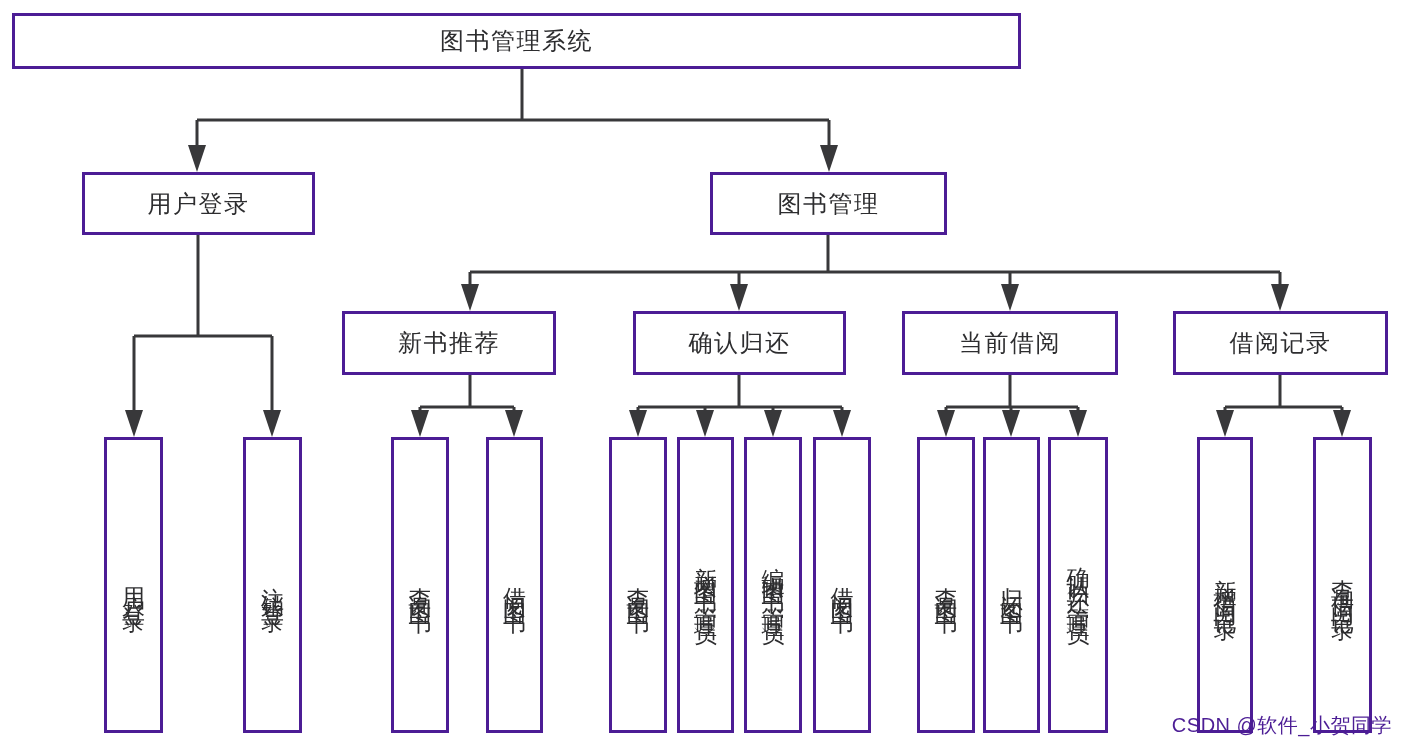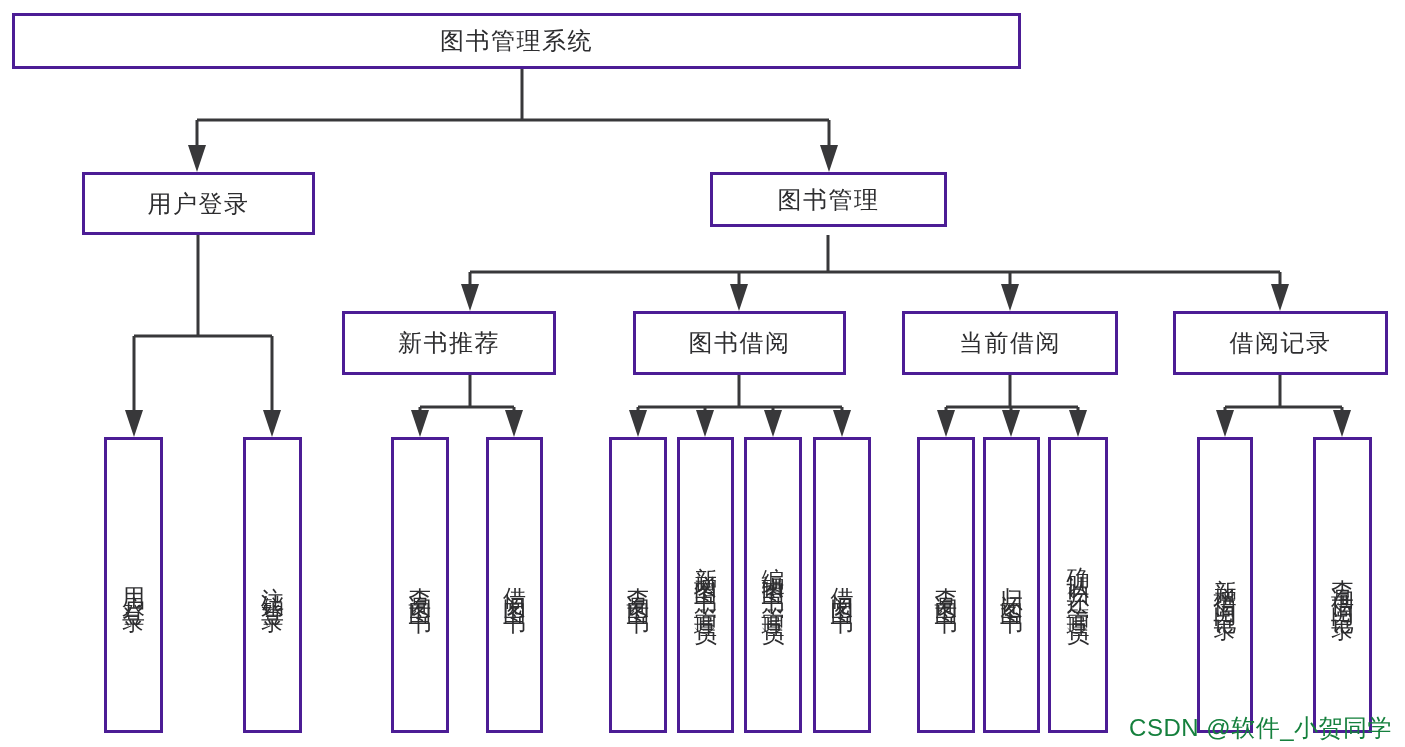--- a/index.html
+++ b/index.html
@@ -43,22 +43,22 @@
     font-size: 23px;
     letter-spacing: 8px;
     line-height: 1;
     white-space: nowrap;
   }
   .watermark {
     position: absolute;
     right: 13px;
     top: 712px;
     z-index: 2;
-    font-size: 24px;
-    color: #15803d;
+    font-size: 20px;
+    color: #4c1d95;
     letter-spacing: 0.5px;
     white-space: nowrap;
   }
 </style>
 </head>
 <body>
 
 <div class="diagram">
 
   <svg class="connectors" width="1405" height="747" viewBox="0 0 1405 747" xmlns="http://www.w3.org/2000/svg">
@@ -97,29 +97,29 @@
     </g>
   </svg>
 
   <div class="node hnode" style="left:12px; top:13px; width:1009px; height:56px;">
     <span>图书管理系统</span>
   </div>
 
   <div class="node hnode" style="left:82px; top:172px; width:233px; height:63px;">
     <span>用户登录</span>
   </div>
-  <div class="node hnode" style="left:710px; top:172px; width:237px; height:55px;">
+  <div class="node hnode" style="left:710px; top:172px; width:237px; height:63px;">
     <span>图书管理</span>
   </div>
 
   <div class="node hnode" style="left:342px; top:311px; width:214px; height:64px;">
     <span>新书推荐</span>
   </div>
   <div class="node hnode" style="left:633px; top:311px; width:213px; height:64px;">
-    <span>图书借阅</span>
+    <span>确认归还</span>
   </div>
   <div class="node hnode" style="left:902px; top:311px; width:216px; height:64px;">
     <span>当前借阅</span>
   </div>
   <div class="node hnode" style="left:1173px; top:311px; width:215px; height:64px;">
     <span>借阅记录</span>
   </div>
 
   <div class="node vnode" style="left:104px; top:437px; width:59px; height:296px;">
     <span>用户登录</span>

